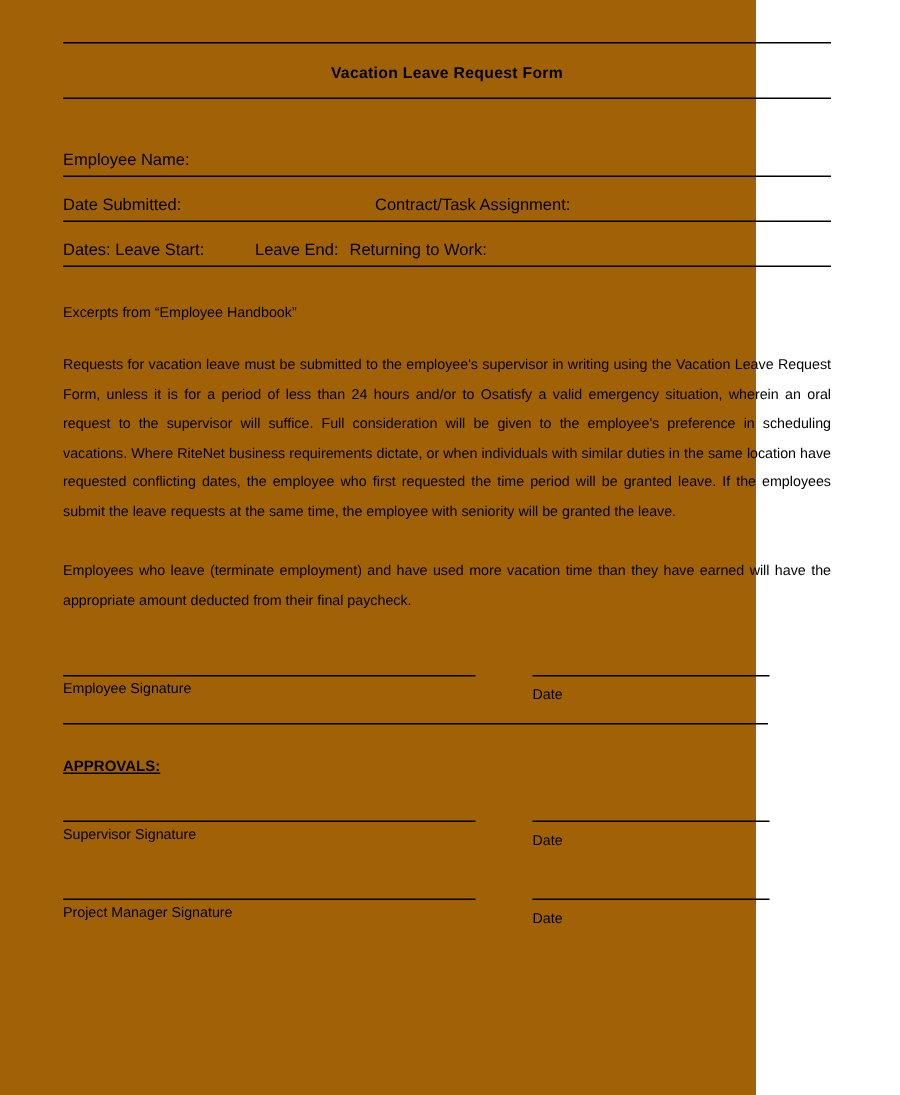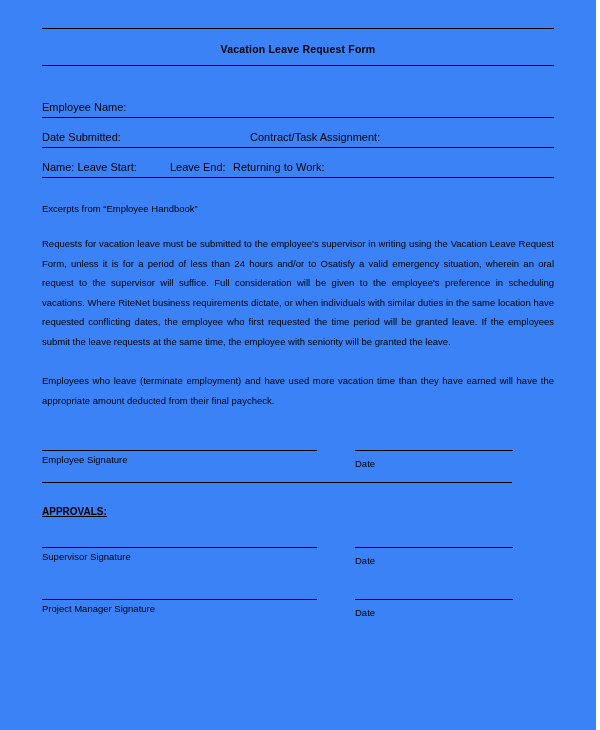--- a/index.html
+++ b/index.html
@@ -12,23 +12,23 @@
     height: 730px;
     font-family: "Liberation Sans", sans-serif;
     color: #000000;
     position: relative;
     overflow: hidden;
   }
   .page {
     position: absolute;
     left: 0;
     top: 0;
-    width: 596px;
+    width: 504px;
     height: 730px;
-    background: #3b82f6;
+    background: #a16207;
   }
   .content {
     position: absolute;
     left: 42px;
     top: 28px;
     width: 512px;
   }
   .doc-title {
     text-align: center;
     font-size: 10.5px;
@@ -144,21 +144,21 @@
       <div class="line"></div>
     </div>
 
     <div class="field-row">
       <span class="field-label" style="left:0px;">Date Submitted:</span>
       <span class="field-label" style="left:208px;">Contract/Task Assignment:</span>
       <div class="line"></div>
     </div>
 
     <div class="field-row">
-      <span class="field-label" style="left:0px;">Name:  Leave Start:</span>
+      <span class="field-label" style="left:0px;">Dates:  Leave Start:</span>
       <span class="field-label" style="left:128px;">Leave End:</span>
       <span class="field-label" style="left:191px;">Returning to Work:</span>
       <div class="line"></div>
     </div>
 
 
     <div class="section-head">Excerpts from “Employee Handbook”</div>
 
     <div class="para">Requests for vacation leave must be submitted to the employee's supervisor in writing using the Vacation Leave Request Form, unless it is for a period of less than 24 hours and/or to Osatisfy a valid emergency situation, wherein an oral request to the supervisor will suffice.   Full consideration will be given to the employee's preference in scheduling vacations.  Where RiteNet business requirements dictate, or when individuals with similar duties in the same location have requested conflicting dates, the employee who first requested the time period will be granted leave.  If the employees submit the leave requests at the same time, the employee with seniority will be granted the leave.</div>
     <div class="para second">Employees who leave (terminate employment) and have used more vacation time than they have earned will have the appropriate amount deducted from their final paycheck.</div>

